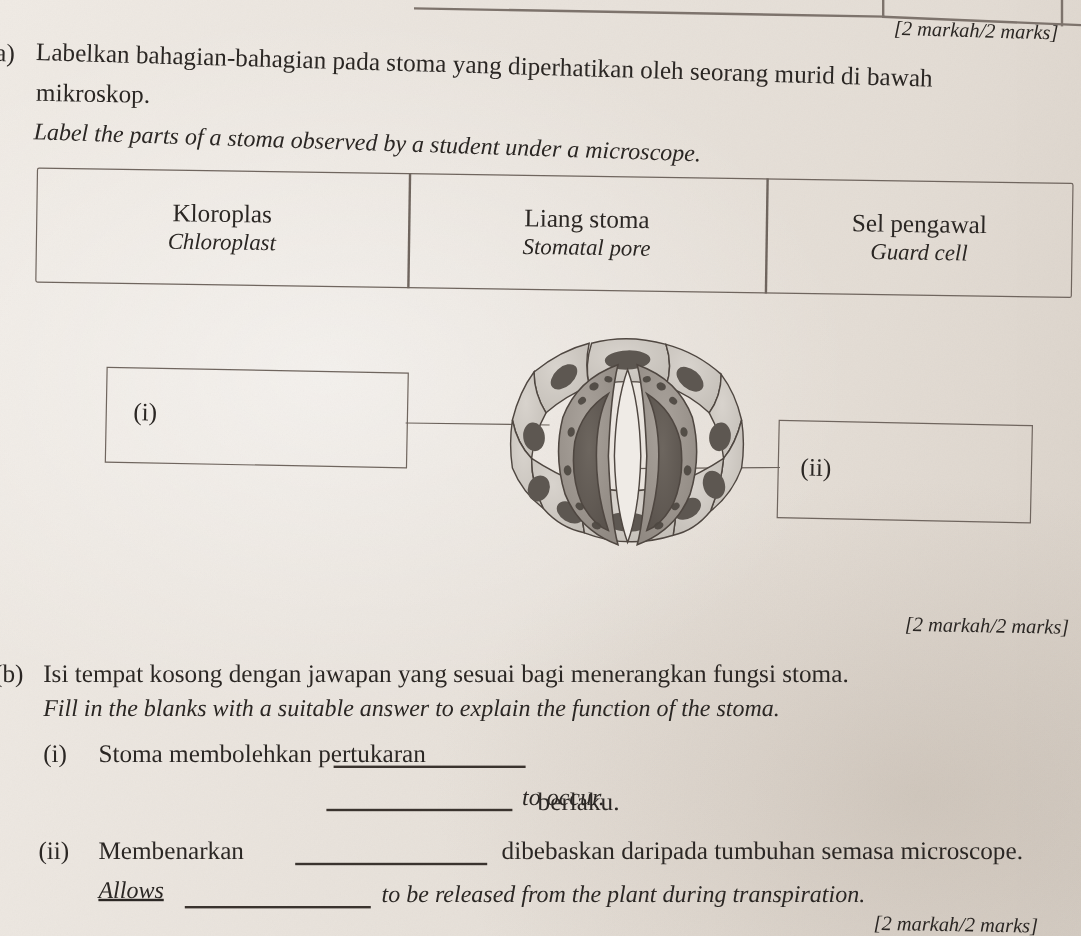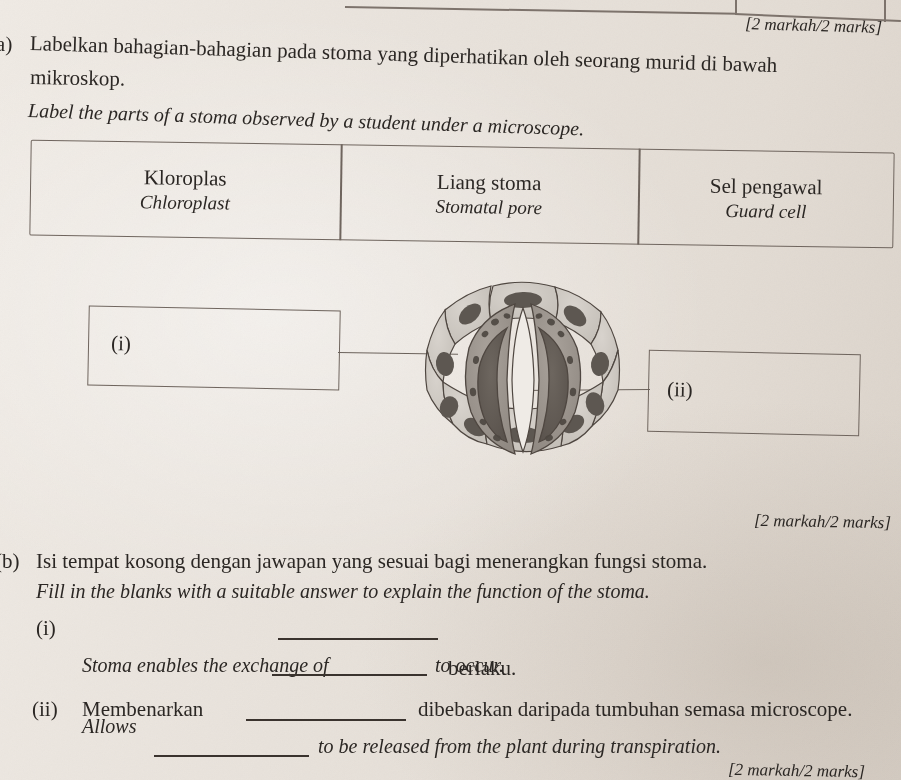--- a/index.html
+++ b/index.html
@@ -257,34 +257,34 @@
     </g>
   </svg>
 
   <div class="txt en" style="left:754px; top:513px; font-size:17px; transform: rotate(1.0deg);">[2 markah/2 marks]</div>
 
   <div class="txt bm" style="left:-5px; top:550px; font-size:21px;">(b)</div>
   <div class="txt en" style="left:36px; top:581px; font-size:20px;">Fill in the blanks with a suitable answer to explain the function of the stoma.</div>
   <div class="txt bm" style="left:36px; top:550px; font-size:21px;">Isi tempat kosong dengan jawapan yang sesuai bagi menerangkan fungsi stoma.</div>
 
   <div class="txt bm" style="left:36px; top:617px; font-size:21px;">(i)</div>
+  <div class="txt bm" style="left:82px; top:617px; font-size:21px;">Stoma membolehkan pertukaran</div>
   <div class="blank" style="left:278px; top:638px; width:160px;"></div>
   <div class="txt bm" style="left:286px; top:617px; font-size:21px;"></div>
   <div class="txt bm" style="left:448px; top:617px; font-size:21px;margin-top:40px;">berlaku.</div>
 
-  <div class="txt en" style="left:82px; top:655px; font-size:20px;">Stoma enables the exchange of</div>
   <div class="blank" style="left:272px; top:674px; width:155px;"></div>
   <div class="txt en" style="left:280px; top:655px; font-size:20px;"></div>
   <div class="txt en" style="left:424px; top:655px; font-size:20px;margin-left:11px;">to occur.</div>
 
   <div class="txt bm" style="left:32px; top:698px; font-size:21px;">(ii)</div>
   <div class="txt bm" style="left:82px; top:698px; font-size:21px;">Membenarkan</div>
   <div class="blank" style="left:246px; top:719px; width:160px;"></div>
   <div class="txt bm" style="left:254px; top:698px; font-size:21px;"></div>
   <div class="txt bm" style="left:418px; top:698px; font-size:21px;">dibebaskan daripada tumbuhan semasa microscope.</div>
 
-  <div class="txt en" style="left:82px; top:716px; font-size:20px;">Allows</div>
+  <div class="txt en" style="left:82px; top:732px; font-size:20px;text-decoration:underline;">Allows</div>
   <div class="blank" style="left:154px; top:755px; width:155px;"></div>
   <div class="txt en" style="left:162px; top:736px; font-size:20px;"></div>
   <div class="txt en" style="left:318px; top:736px; font-size:20px;text-align:center;">to be released from the plant during transpiration.</div>
 
   <div class="txt en" style="left:728px; top:762px; font-size:17px; transform: rotate(1.0deg);">[2 markah/2 marks]</div>
 </div>
 
 </body></html>

